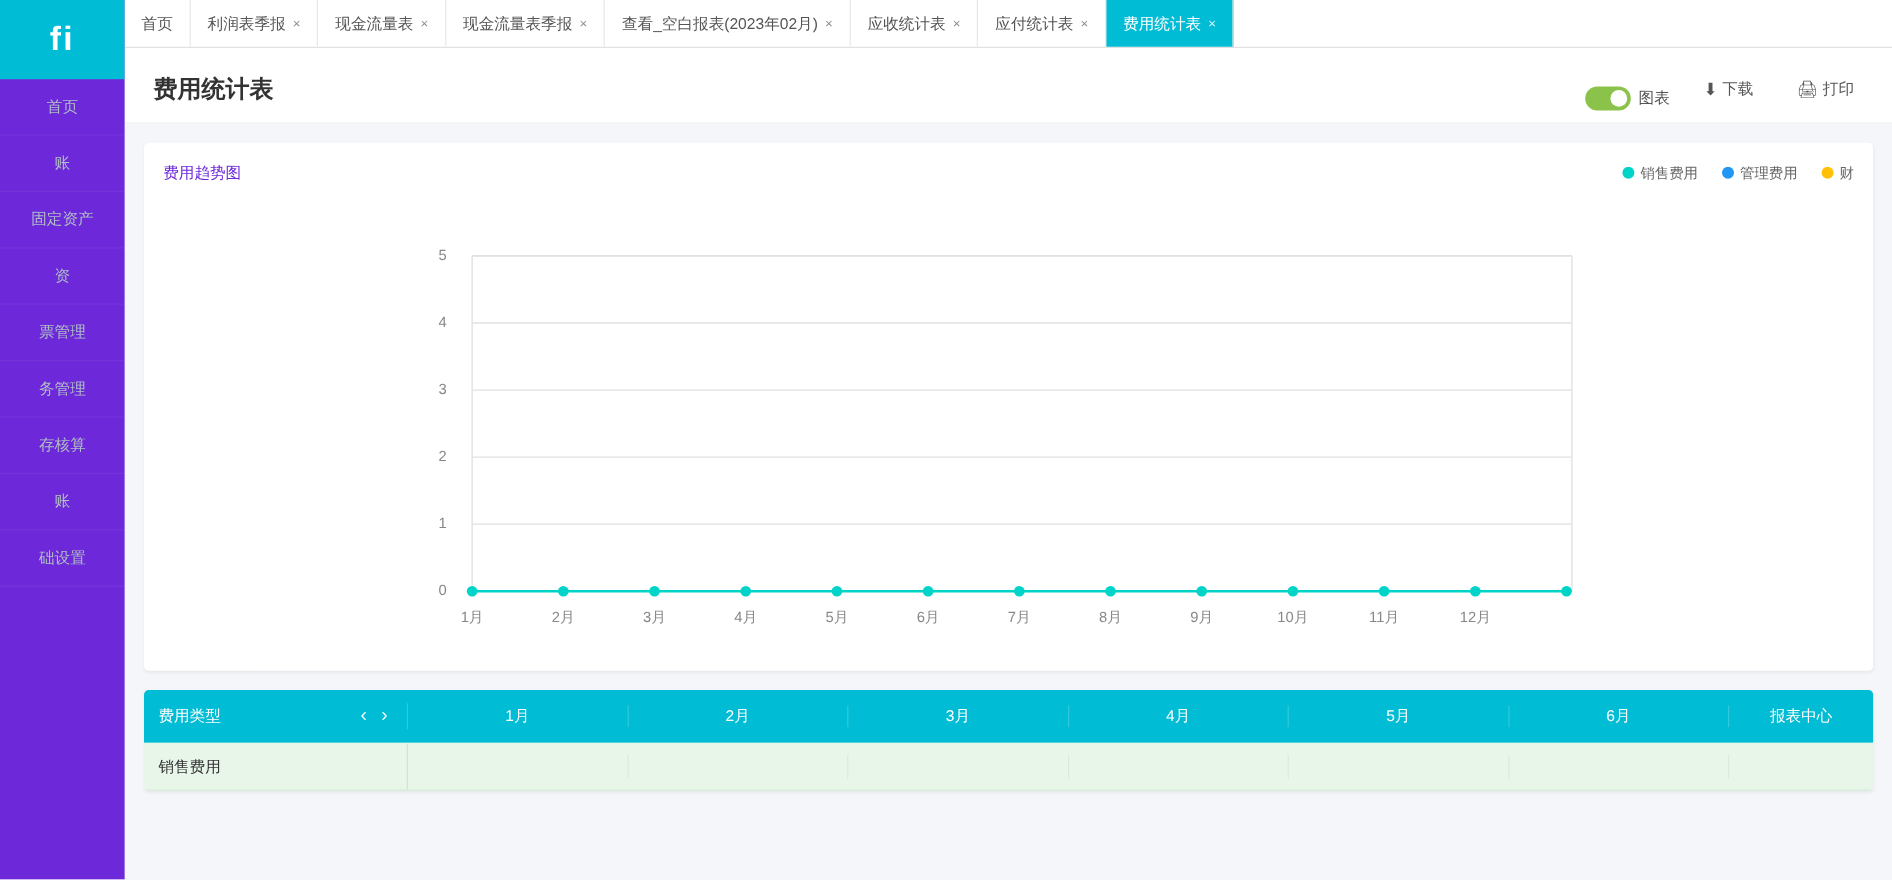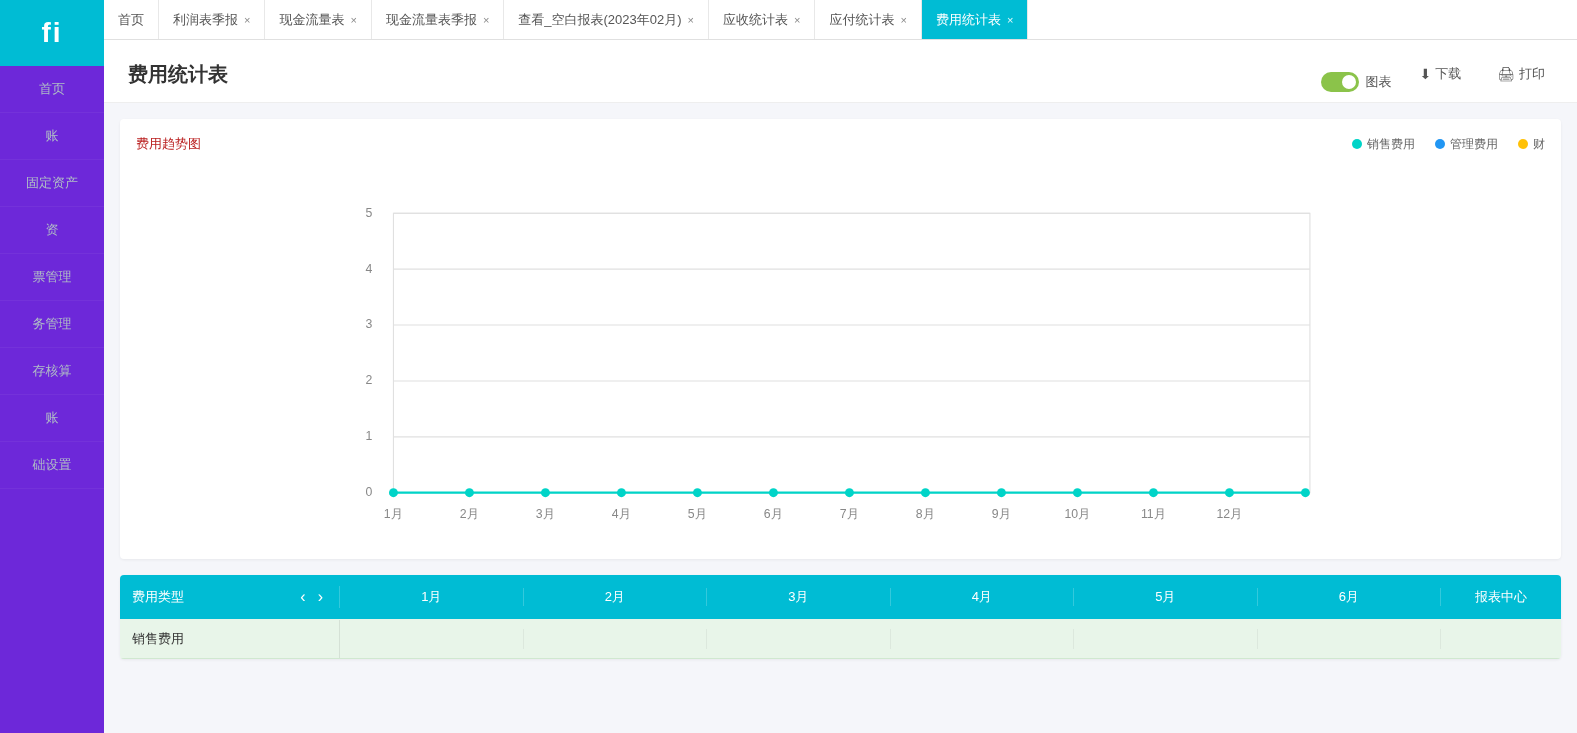--- a/index.html
+++ b/index.html
@@ -151,21 +151,21 @@
       box-shadow: 0 1px 3px rgba(0,0,0,0.06);
     }
     .chart-header {
       display: flex;
       justify-content: space-between;
       align-items: center;
       margin-bottom: 10px;
     }
     .chart-title {
       font-size: 13px;
-      color: #b91c1c;
+      color: #6d28d9;
     }
     .legend {
       display: flex;
       gap: 20px;
       align-items: center;
     }
     .legend-item {
       display: flex;
       align-items: center;
       gap: 5px;

